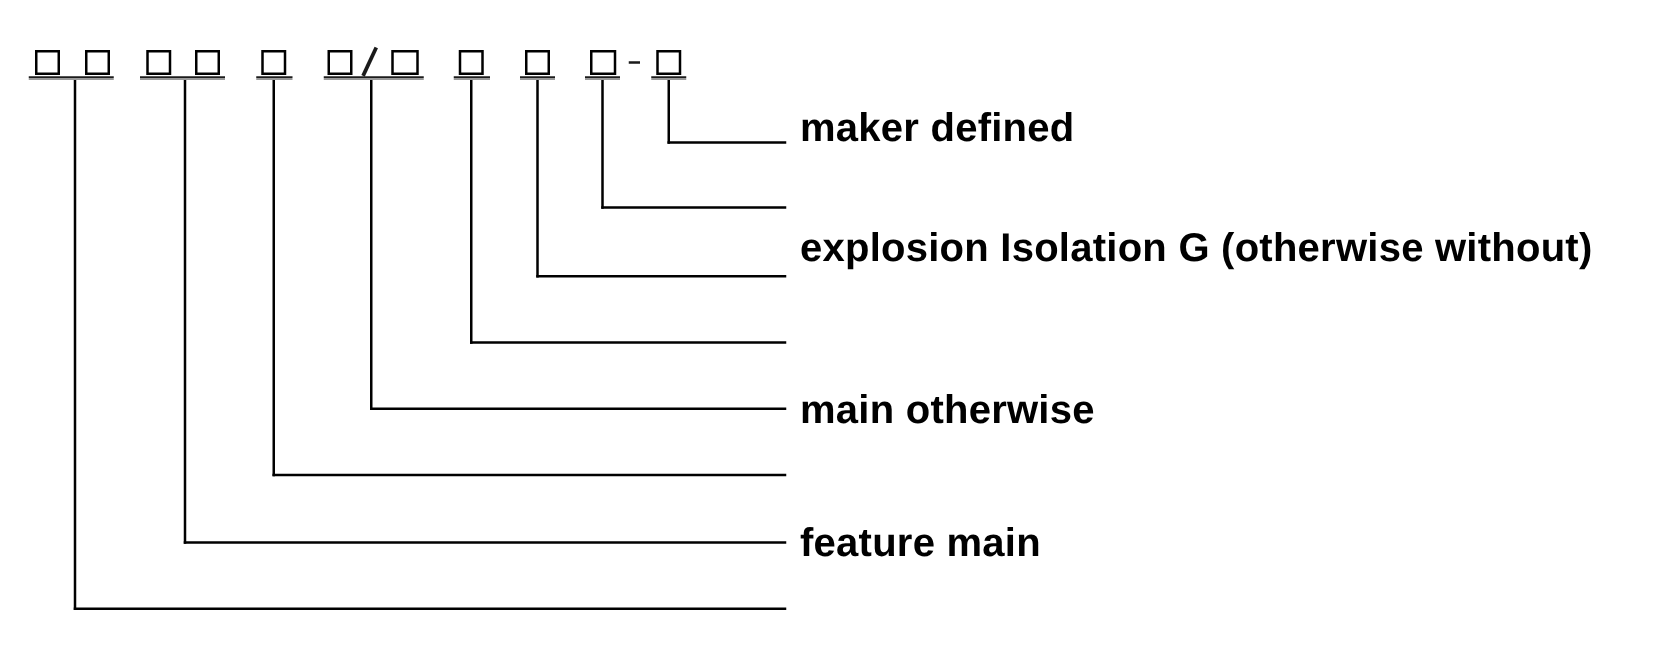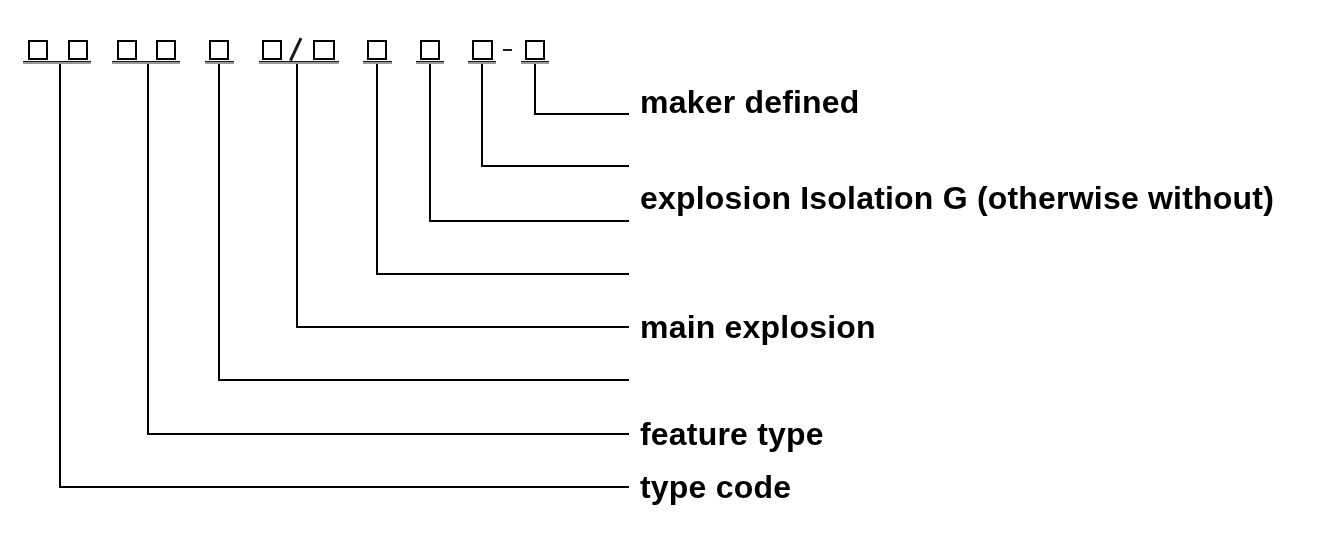--- a/index.html
+++ b/index.html
@@ -66,38 +66,37 @@
 </style>
 </head>
 <body>
 
 <div id="stage">
     <div class="code-box" style="left: 28px; width: 20px;"></div>
     <div class="code-box" style="left: 68px; width: 20px;"></div>
     <div class="underline" style="left: 23px; width: 68px;"></div>
     <div class="vline" style="left: 59px; top: 64px; height: 424px;"></div>
     <div class="hline" style="left: 59px; top: 486px; width: 570px;"></div>
-    <div class="lbl" style="top: 487px;">type code</div>
     <div class="code-box" style="left: 117px; width: 20px;"></div>
     <div class="code-box" style="left: 156px; width: 20px;"></div>
     <div class="underline" style="left: 112px; width: 68px;"></div>
     <div class="vline" style="left: 147px; top: 64px; height: 371px;"></div>
     <div class="hline" style="left: 147px; top: 433px; width: 482px;"></div>
-    <div class="lbl" style="top: 434px;">feature type</div>
+    <div class="lbl" style="top: 434px;">feature main</div>
     <div class="code-box" style="left: 209px; width: 20px;"></div>
     <div class="underline" style="left: 205px; width: 29px;"></div>
     <div class="vline" style="left: 218px; top: 64px; height: 317px;"></div>
     <div class="hline" style="left: 218px; top: 379px; width: 411px;"></div>
     <div class="code-box" style="left: 262px; width: 20px;"></div>
     <div class="code-box" style="left: 313px; width: 22px;"></div>
     <div class="slash" style="left: 283px; top: 48px;"></div>
     <div class="underline" style="left: 259px; width: 80px;"></div>
     <div class="vline" style="left: 296px; top: 64px; height: 264px;"></div>
     <div class="hline" style="left: 296px; top: 326px; width: 333px;"></div>
-    <div class="lbl" style="top: 327px;">main explosion</div>
+    <div class="lbl" style="top: 327px;">main otherwise</div>
     <div class="code-box" style="left: 367px; width: 20px;"></div>
     <div class="underline" style="left: 363px; width: 29px;"></div>
     <div class="vline" style="left: 376px; top: 64px; height: 211px;"></div>
     <div class="hline" style="left: 376px; top: 273px; width: 253px;"></div>
     <div class="code-box" style="left: 420px; width: 20px;"></div>
     <div class="underline" style="left: 416px; width: 28px;"></div>
     <div class="vline" style="left: 429px; top: 64px; height: 158px;"></div>
     <div class="hline" style="left: 429px; top: 220px; width: 200px;"></div>
     <div class="code-box" style="left: 472px; width: 21px;"></div>
     <div class="underline" style="left: 468px; width: 28px;"></div>

